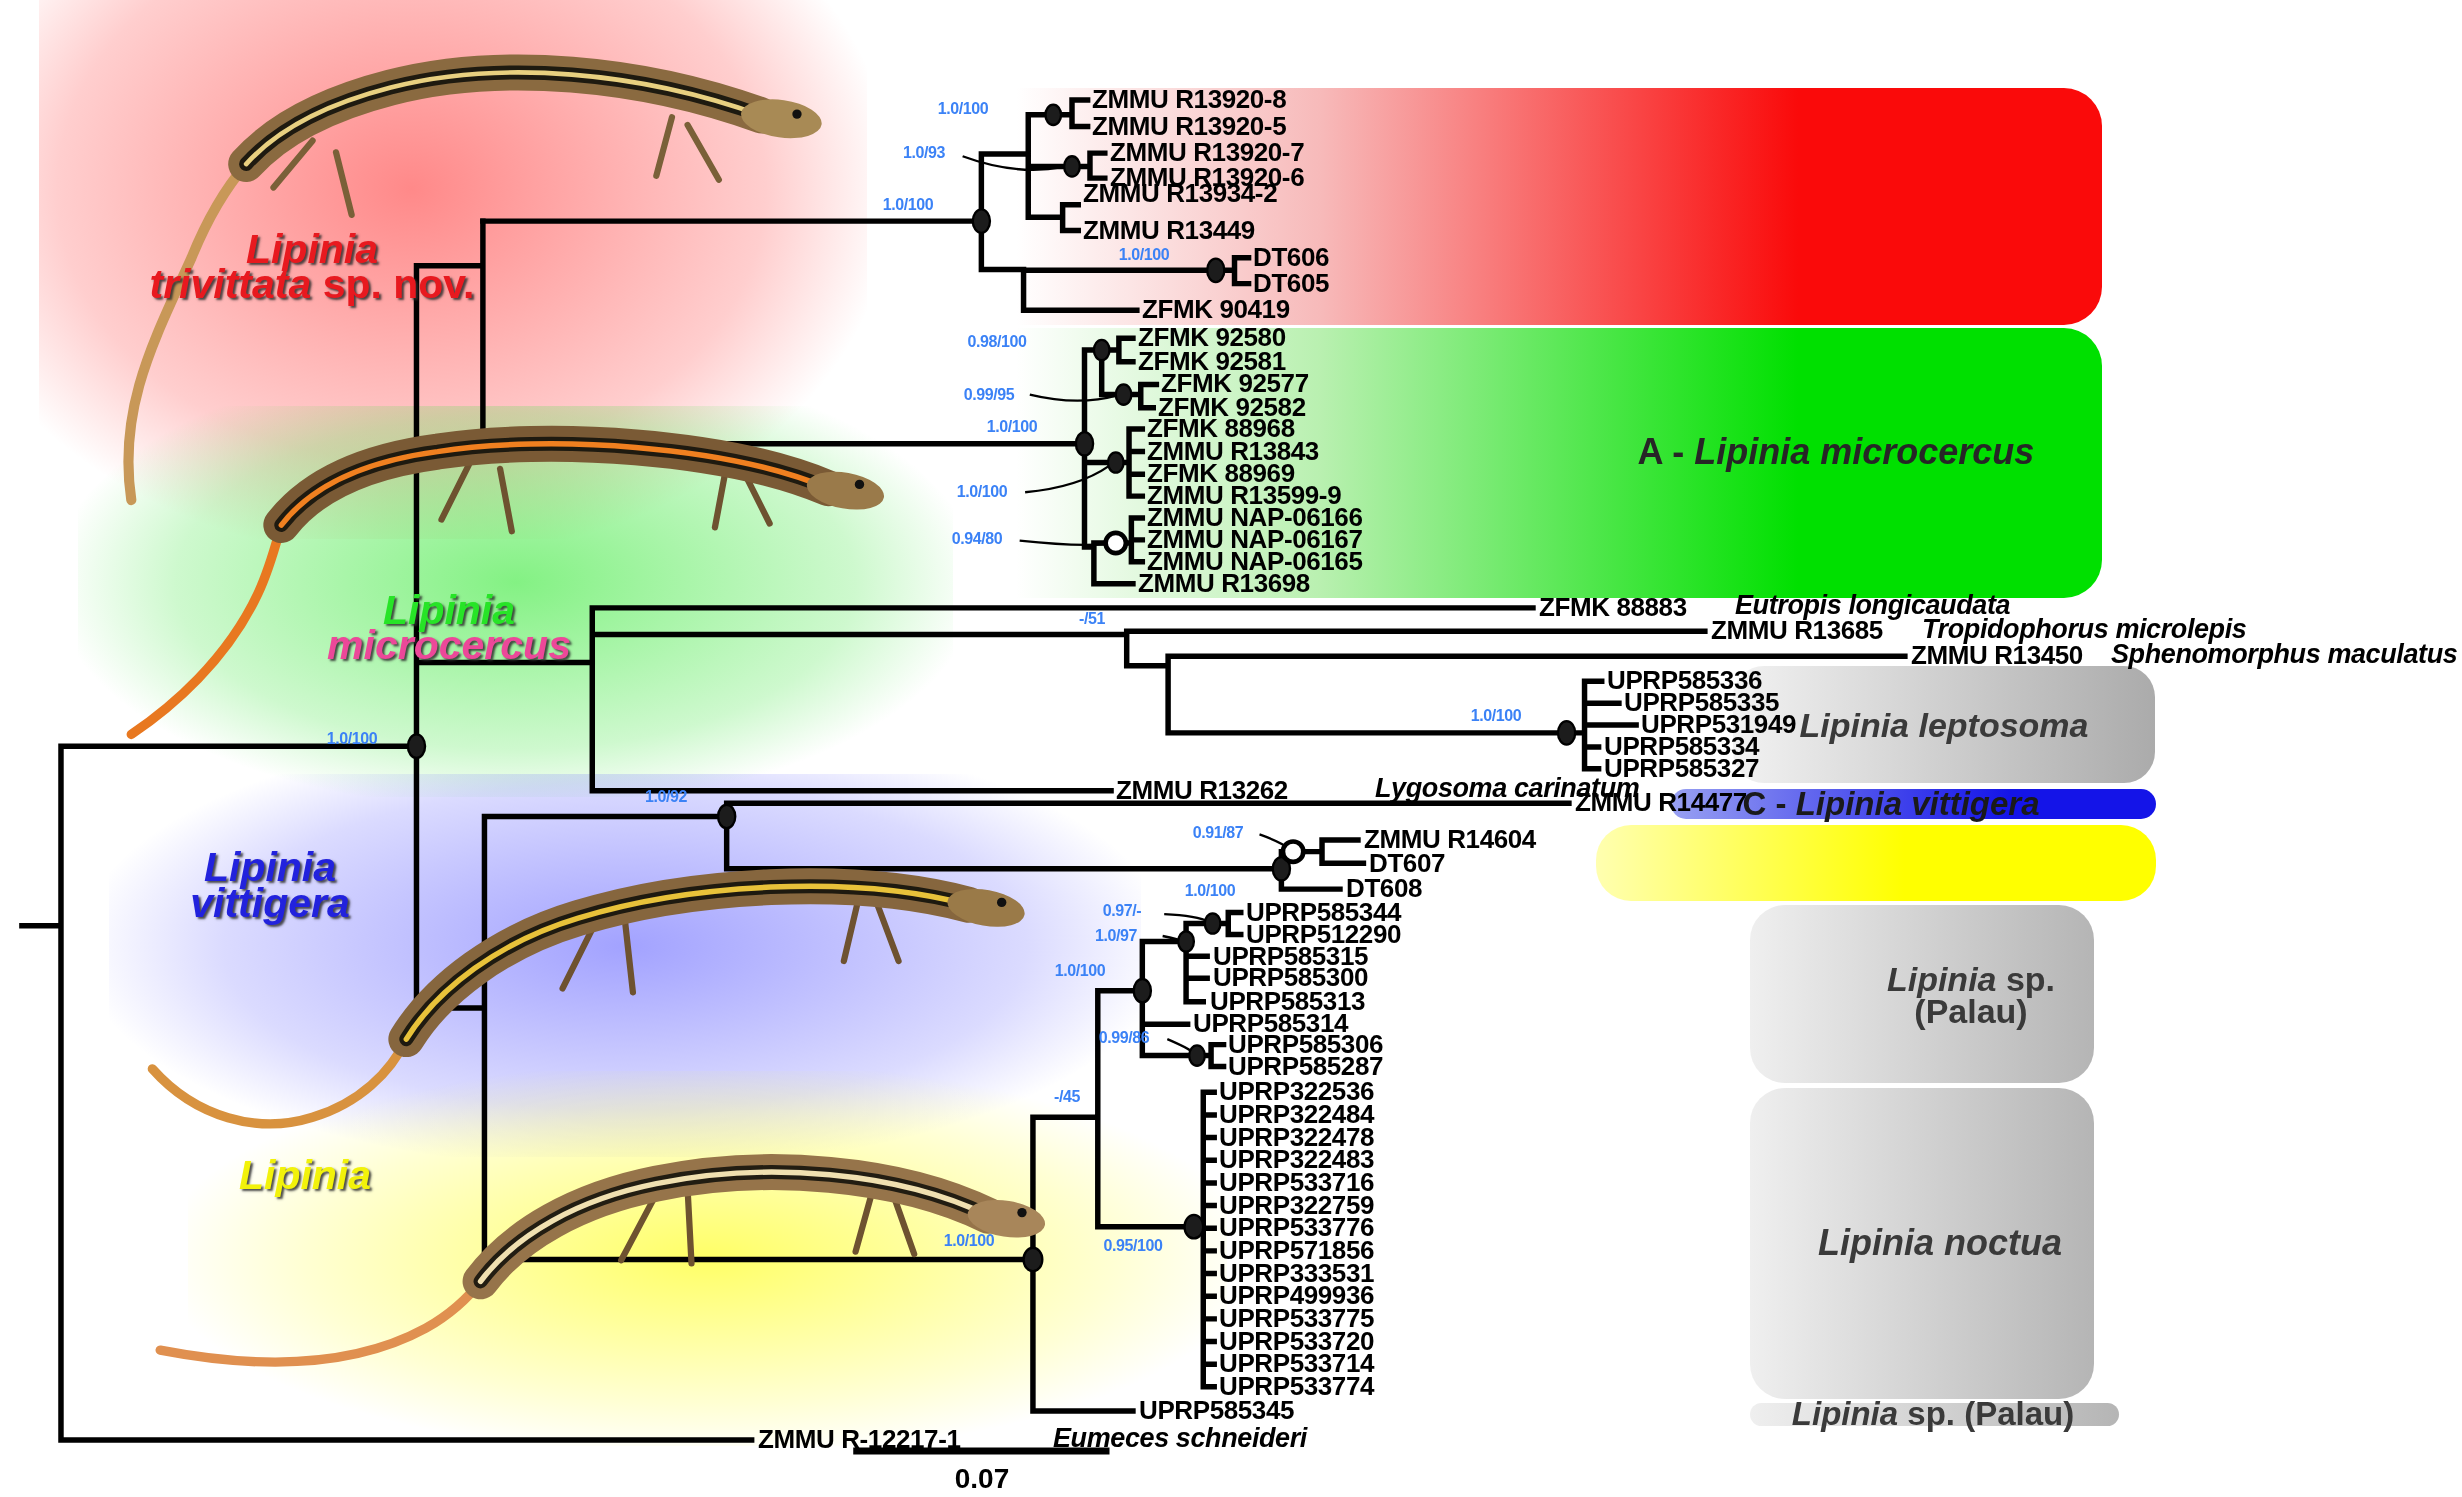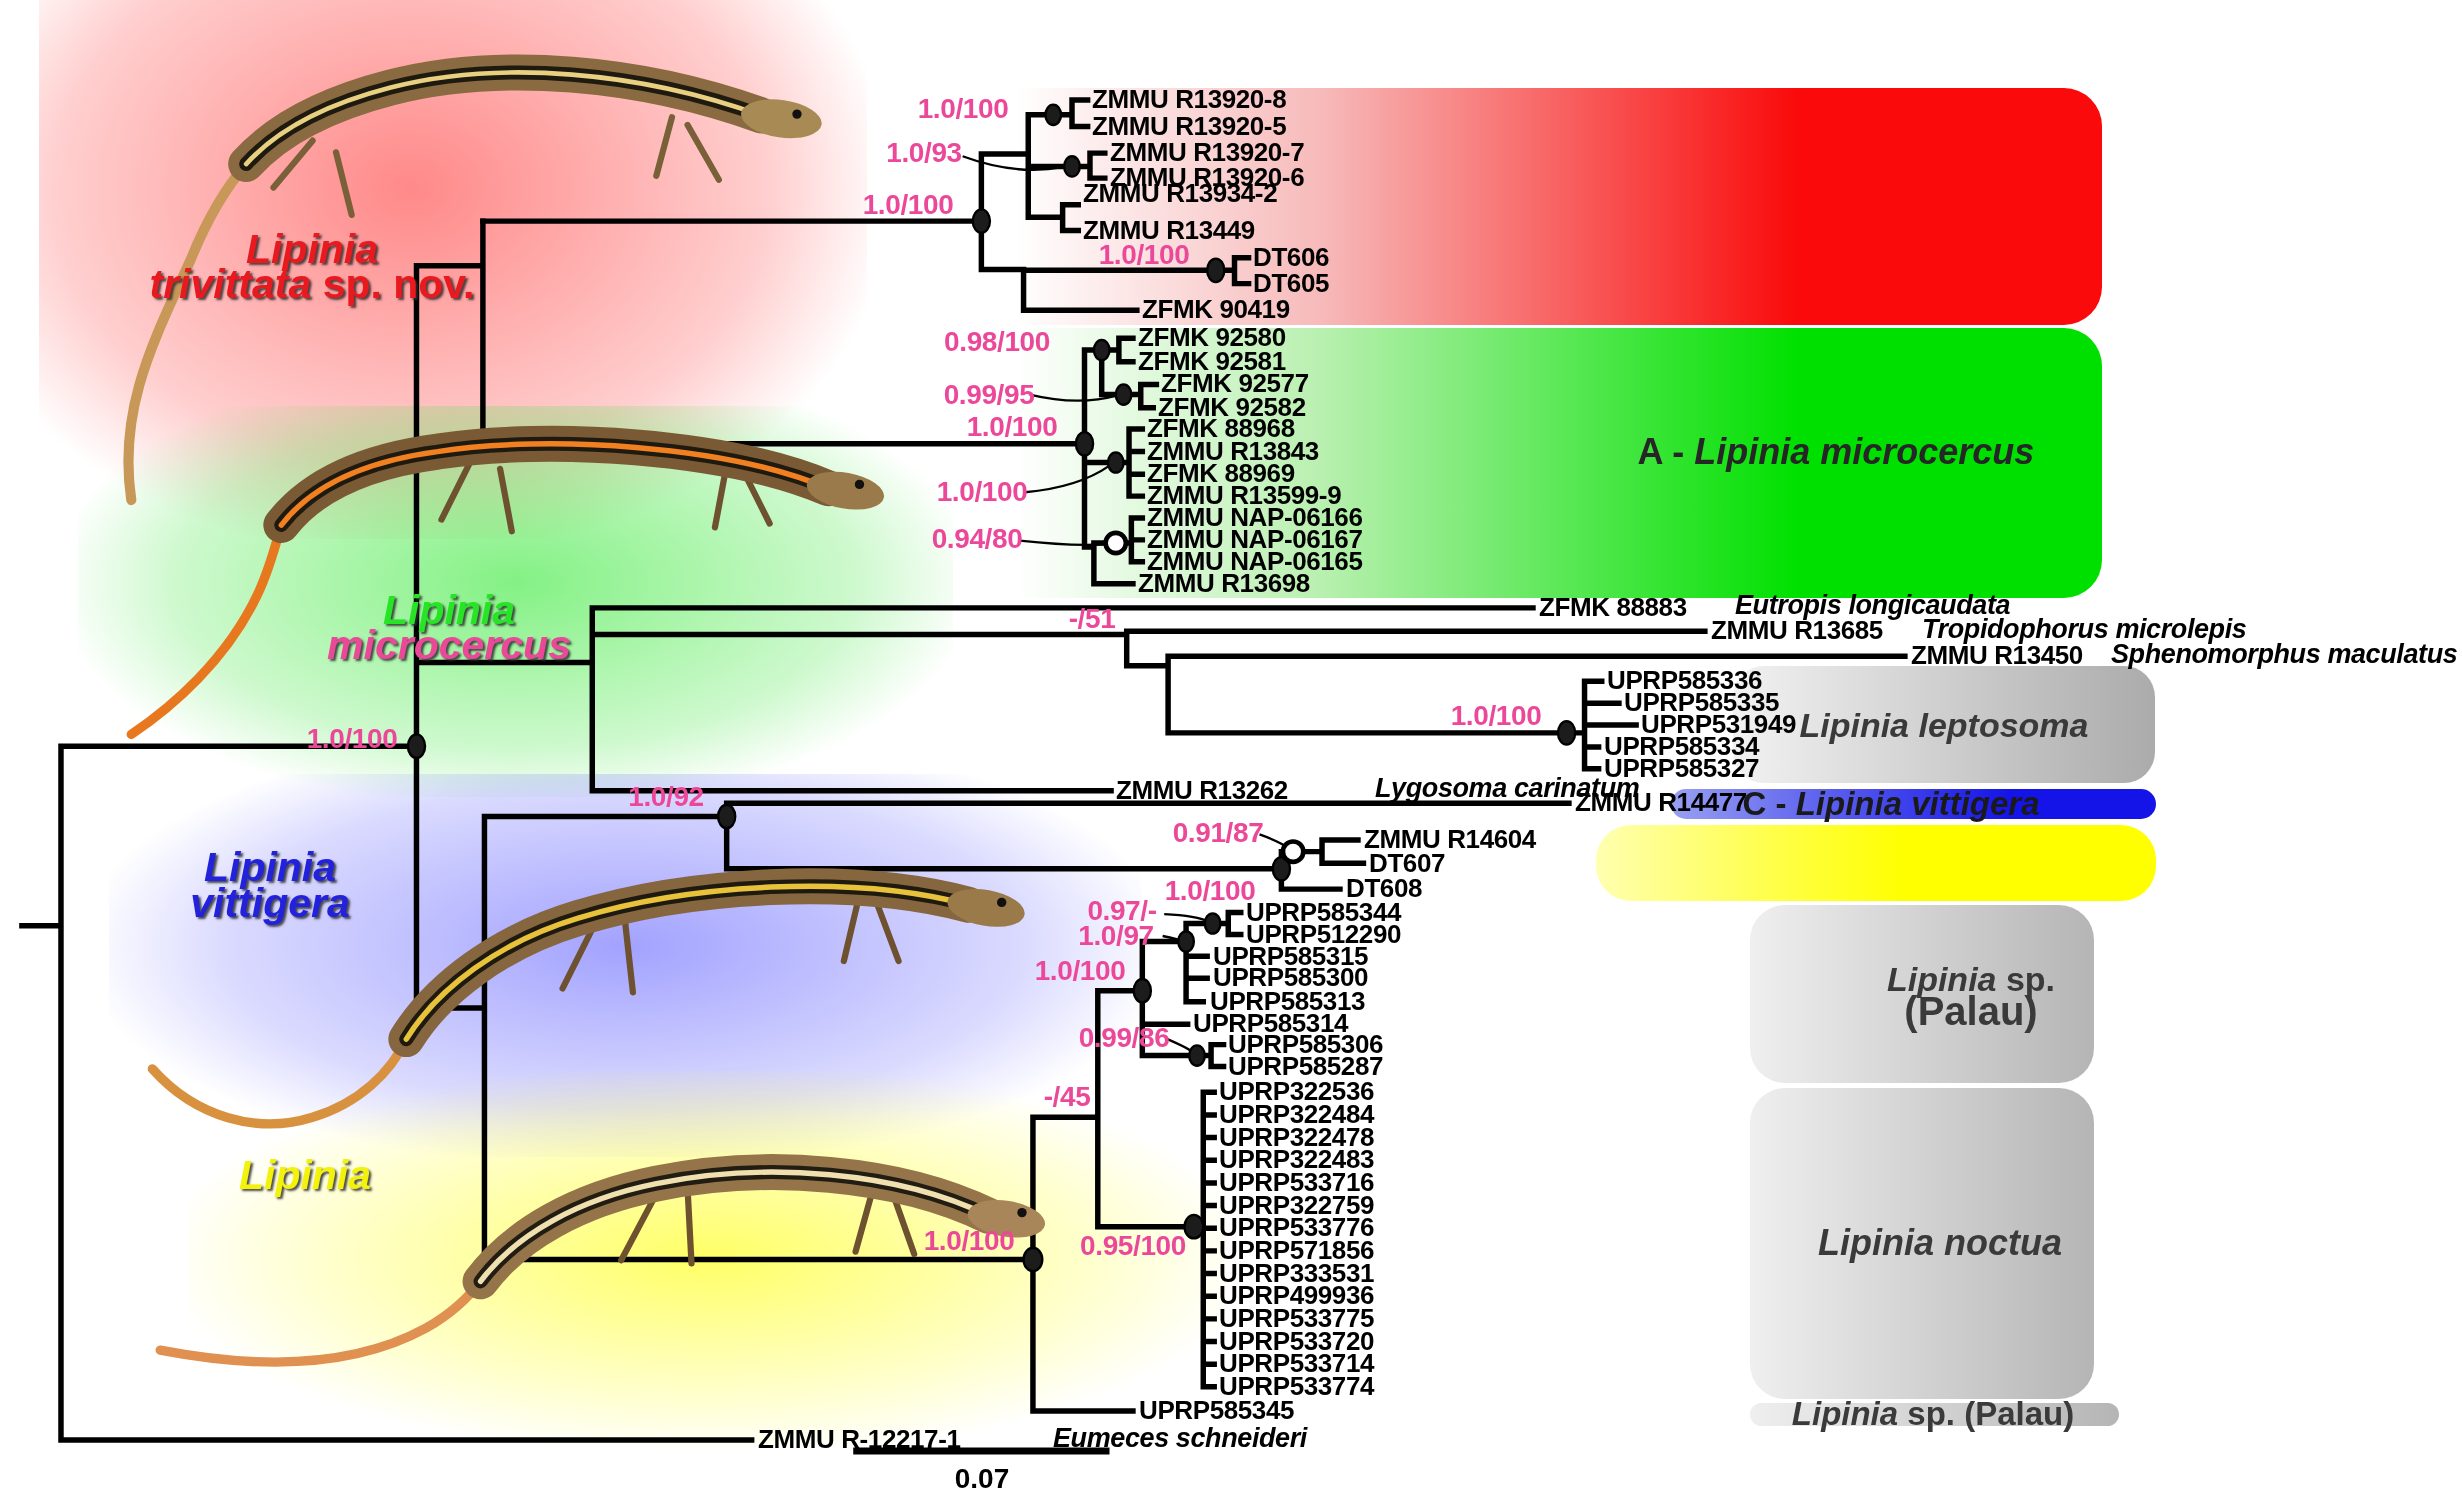--- a/index.html
+++ b/index.html
@@ -4,22 +4,22 @@
 <style>
   html,body{margin:0;padding:0;background:#ffffff;}
   #canvas{position:relative;width:2462px;height:1497px;overflow:hidden;
           font-family:"Liberation Sans",sans-serif;background:#ffffff;}
   .box{position:absolute;}
   .glow{position:absolute;pointer-events:none;}
   .tip{position:absolute;transform:translateY(-52%);font-weight:700;font-size:26px;
        color:#000;white-space:nowrap;letter-spacing:-0.4px;}
   .sp{position:absolute;transform:translateY(-52%);font-weight:700;font-style:italic;
       font-size:27px;color:#000;white-space:nowrap;letter-spacing:-0.4px;}
-  .sup{position:absolute;transform:translate(-50%,-50%);font-weight:700;font-size:28px;
-       color:#ec4899;white-space:nowrap;letter-spacing:-0.4px;}
+  .sup{position:absolute;transform:translate(-50%,-50%);font-weight:700;font-size:16px;
+       color:#3b82f6;white-space:nowrap;letter-spacing:-0.4px;}
   .boxlab{position:absolute;transform:translate(-50%,-50%);font-weight:700;color:#262626;
           white-space:nowrap;}
   .boxlab i{font-style:italic;}
   .ann{position:absolute;transform:translate(-50%,-50%);font-weight:700;font-style:italic;
        white-space:nowrap;font-size:41px;text-shadow:2.3px 2.3px 2.3px rgba(45,45,45,0.85);}
   .ann .up{font-style:normal;}
   svg{position:absolute;left:0;top:0;}
   .scaletxt{position:absolute;transform:translate(-50%,-50%);font-weight:700;font-size:28px;color:#000;text-align:center;}
 </style>
 </head>
@@ -228,21 +228,21 @@
   </span>
   <span class="boxlab" style="left:1944px;top:725px;font-size:34px;color:#3a3a3a;">
     <i>Lipinia leptosoma</i>
   </span>
   <span class="boxlab" style="left:1891px;top:804px;font-size:33px;color:#1a1a1a;">
     <span class="up">C - </span><i>Lipinia vittigera</i>
   </span>
   <span class="boxlab" style="left:1971px;top:969px;font-size:34px;color:#3a3a3a;margin-top:10px;">
     <i>Lipinia</i><span class="up"> sp.</span>
   </span>
-  <span class="boxlab" style="left:1971px;top:1011px;font-size:40px;color:#3a3a3a;">
+  <span class="boxlab" style="left:1971px;top:1011px;font-size:34px;color:#3a3a3a;">
     <span class="up">(Palau)</span>
   </span>
   <span class="boxlab" style="left:1940px;top:1243px;font-size:36px;color:#3a3a3a;">
     <i>Lipinia noctua</i>
   </span>
   <span class="boxlab" style="left:1933px;top:1414px;font-size:33px;color:#3a3a3a;">
     <i>Lipinia</i><span class="up"> sp. (Palau)</span>
   </span>
 
   <span class="ann" style="left:312px;top:249px;color:#e8191f;">Lipinia</span>

